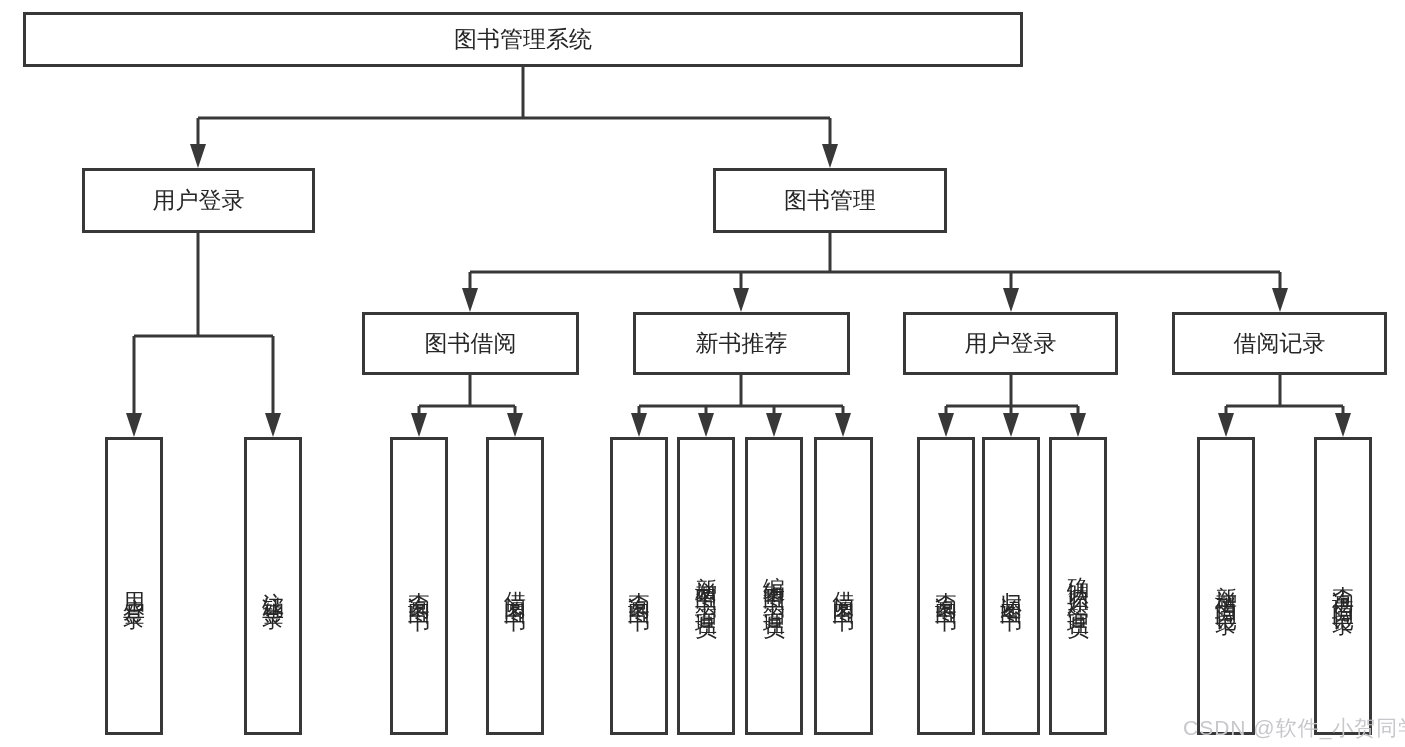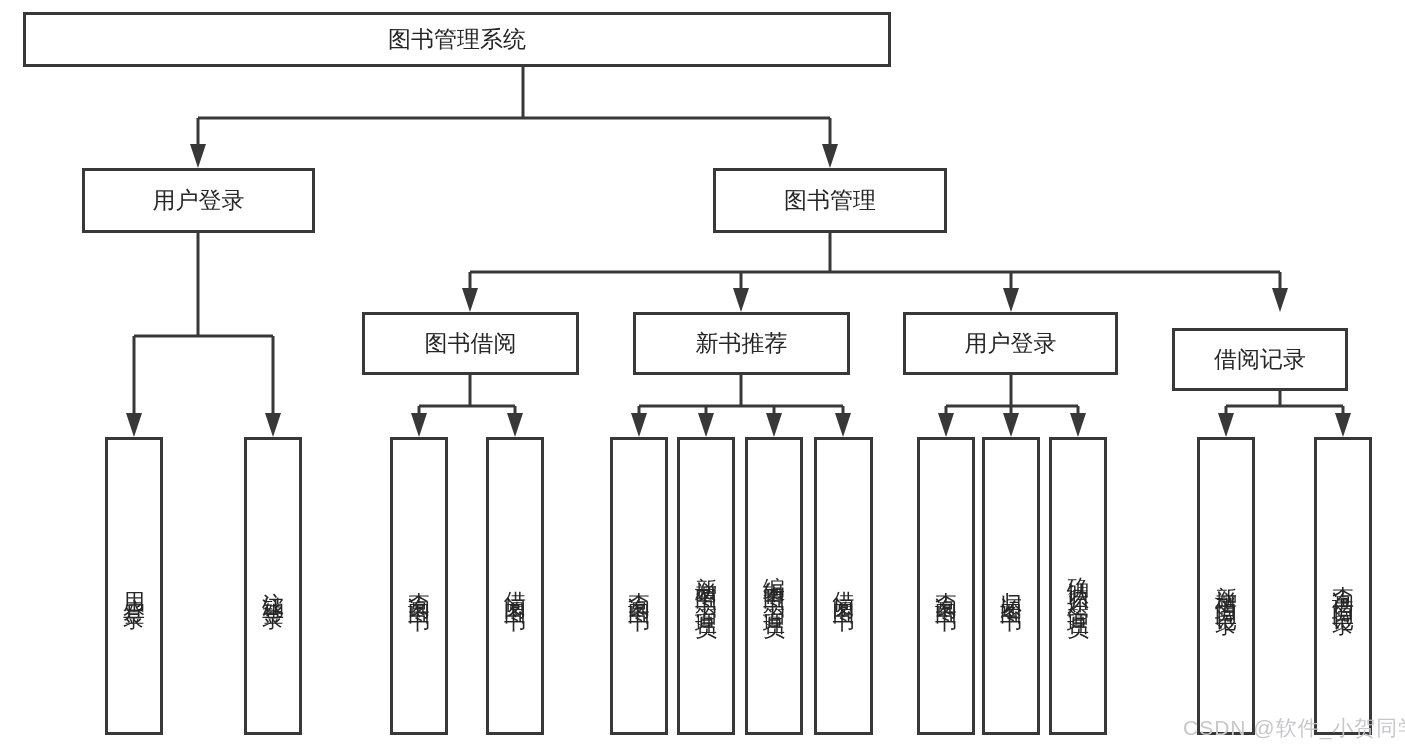--- a/index.html
+++ b/index.html
@@ -62,41 +62,41 @@
              M1003,288 L1019,288 L1011,312 Z  M1272,288 L1288,288 L1280,312 Z
              M126,413 L142,413 L134,437 Z  M265,413 L281,413 L273,437 Z
              M411,413 L427,413 L419,437 Z  M507,413 L523,413 L515,437 Z
              M631,413 L647,413 L639,437 Z  M698,413 L714,413 L706,437 Z
              M766,413 L782,413 L774,437 Z  M835,413 L851,413 L843,437 Z
              M938,413 L954,413 L946,437 Z  M1003,413 L1019,413 L1011,437 Z
              M1070,413 L1086,413 L1078,437 Z
              M1218,413 L1234,413 L1226,437 Z  M1335,413 L1351,413 L1343,437 Z" fill="#383838" stroke="none"></path>
   </svg>
 
-  <div class="box" style="left:23px;top:12px;width:868px;height:55px;">
+  <div class="box" style="left:23px;top:12px;width:1000px;height:55px;">
     <span>图书管理系统</span>
   </div>
 
   <div class="box" style="left:82px;top:168px;width:233px;height:65px;">
     <span>用户登录</span>
   </div>
   <div class="box" style="left:713px;top:168px;width:234px;height:65px;align-items:center;">
     <span>图书管理</span>
   </div>
 
   <div class="box" style="left:362px;top:312px;width:217px;height:63px;">
     <span>图书借阅</span>
   </div>
   <div class="box" style="left:633px;top:312px;width:217px;height:63px;">
     <span>新书推荐</span>
   </div>
   <div class="box" style="left:903px;top:312px;width:215px;height:63px;">
     <span>用户登录</span>
   </div>
-  <div class="box" style="left:1172px;top:312px;width:176px;height:63px;margin-top:16px;">
+  <div class="box" style="left:1172px;top:312px;width:215px;height:63px;">
     <span>借阅记录</span>
   </div>
 
   <div class="box leaf" style="left:105px;top:437px;width:58px;height:298px;">
     <span class="vtext">用户登录</span>
   </div>
   <div class="box leaf" style="left:244px;top:437px;width:58px;height:298px;">
     <span class="vtext">注销登录</span>
   </div>
 

